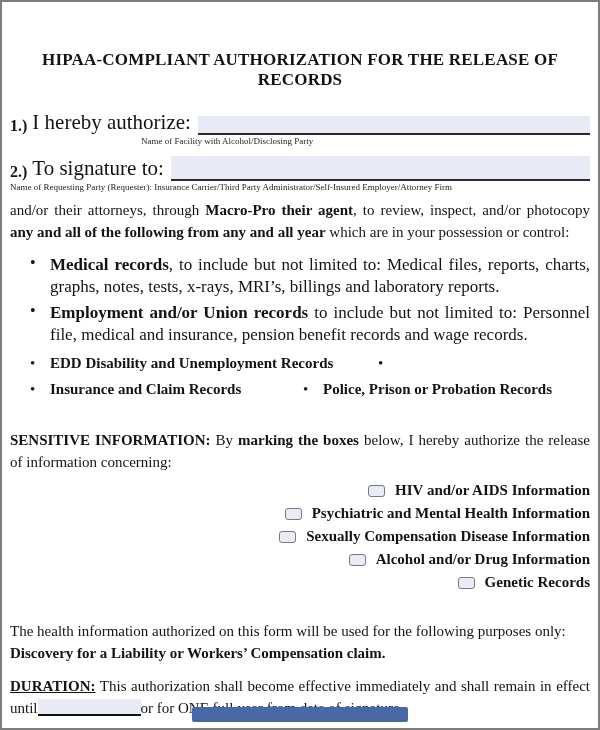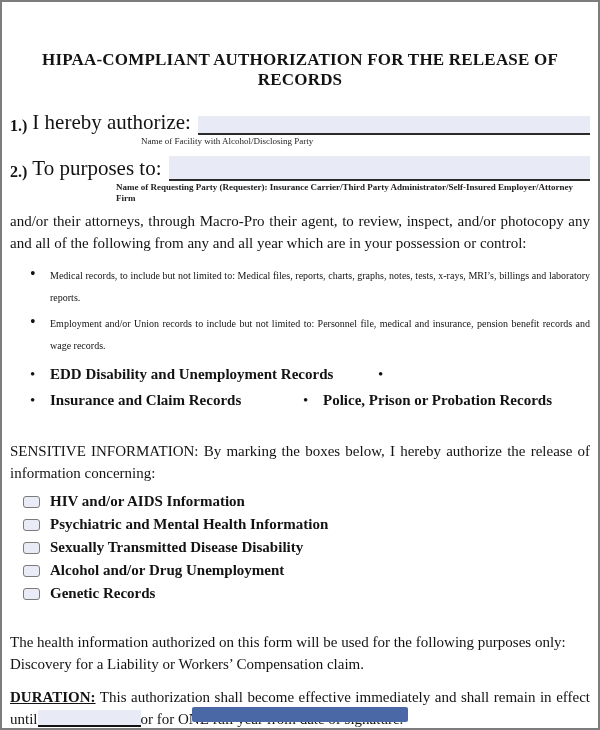--- a/index.html
+++ b/index.html
@@ -36,53 +36,54 @@
     height:17px;
   }
   .fill-line.tall{height:23px;}
   .caption{
     font-size:9px;
     line-height:11px;
     margin-top:1px;
     color:#222;
   }
   .caption.c1{margin-left:131px;}
-  .caption.c2{margin-left:106px;font-weight:bold;}
+  .caption.c2{}
   .para{
     font-size:15px;
     line-height:21.5px;
     text-align:justify;
   }
   .intro{margin-top:7px;}
-  b,.bold{font-weight:normal;}
+  b,.bold{font-weight:bold;}
   .bullets{margin-top:11px;}
   .bullet{
     display:flex;
     padding-left:20px;
     margin-bottom:5px;
   }
   .bullet .marker{width:20px;flex:none;}
-  .bullet .btxt{flex:1;text-align:justify;font-size:10px;line-height:21.5px;}
+  .bullet .btxt{flex:1;text-align:justify;font-size:17px;line-height:21.5px;}
   .twocol{
     display:flex;
     padding-left:20px;
     font-size:15px;
     line-height:26px;
     font-weight:bold;
   }
   .twocol .cell{display:flex;}
   .twocol .marker{width:20px;flex:none;font-weight:normal;}
   .twocol.r1 .cell.left{width:348px;flex:none;}
   .twocol.r2 .cell.left{width:273px;flex:none;}
   .sensitive{margin-top:28px;}
   .checklist{margin-top:6px;padding-left:13px;}
   .checkrow{
     display:flex;
     align-items:center;
     height:23px;
+    justify-content:flex-end;
   }
   .checkbox{
     width:17px;height:12px;
     flex:none;
     border:1.6px solid #7a7a7a;
     border-radius:3px;
     background:#e9ecf6;
     box-sizing:border-box;
   }
   .checklabel{
@@ -120,21 +121,21 @@
 
   <div class="field-row">
     <span class="num">1.)</span>
     <span class="lbl">I hereby authorize:</span>
     <div class="fill-line"></div>
   </div>
   <div class="caption c1">Name of Facility with Alcohol/Disclosing Party</div>
 
   <div class="field-row" style="margin-top:9px;">
     <span class="num">2.)</span>
-    <span class="lbl">To purposes to:</span>
+    <span class="lbl">To signature to:</span>
     <div class="fill-line tall"></div>
   </div>
   <div class="caption c2">Name of Requesting Party (Requester):  Insurance Carrier/Third Party Administrator/Self-Insured Employer/Attorney Firm</div>
 
   <div class="para intro">
     <span>and/or their attorneys, through </span><span class="bold">Macro-Pro their agent</span><span>, to review, inspect, and/or photocopy </span><span class="bold">any and all of the following from any and all year</span><span> which are in your possession or control:</span>
   </div>
 
   <div class="bullets">
     <div class="bullet">
@@ -175,25 +176,25 @@
     <div class="checkrow">
       <span class="checkbox"></span>
       <span class="checklabel">HIV and/or AIDS Information</span>
     </div>
     <div class="checkrow">
       <span class="checkbox"></span>
       <span class="checklabel">Psychiatric and Mental Health Information</span>
     </div>
     <div class="checkrow">
       <span class="checkbox"></span>
-      <span class="checklabel">Sexually Transmitted Disease Disability</span>
-    </div>
-    <div class="checkrow">
-      <span class="checkbox"></span>
-      <span class="checklabel">Alcohol and/or Drug Unemployment</span>
+      <span class="checklabel">Sexually Compensation Disease Information</span>
+    </div>
+    <div class="checkrow">
+      <span class="checkbox"></span>
+      <span class="checklabel">Alcohol and/or Drug Information</span>
     </div>
     <div class="checkrow">
       <span class="checkbox"></span>
       <span class="checklabel">Genetic Records</span>
     </div>
   </div>
 
   <div class="para purpose">
     <span>The health information authorized on this form will be used for the following purposes only:</span><br>
     <span class="bold">Discovery for a Liability or Workers’ Compensation claim.</span>

